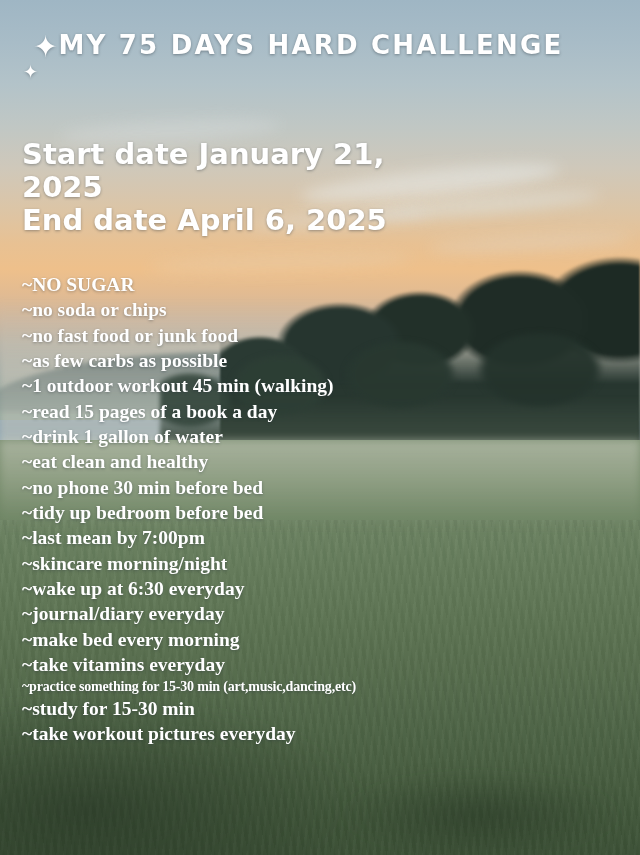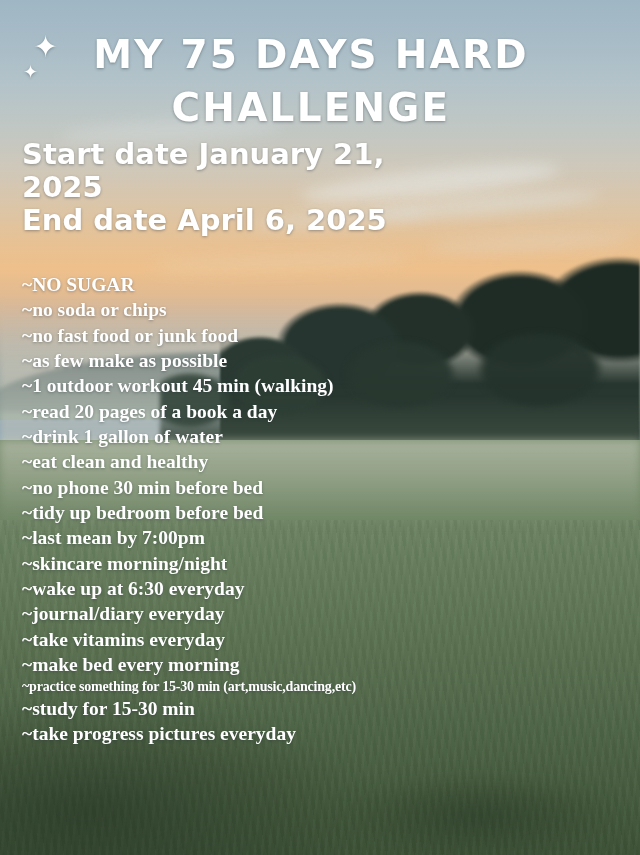--- a/index.html
+++ b/index.html
@@ -164,21 +164,21 @@
     width: 640px; height: 855px;
   }
   .title {
     position: absolute;
     left: 46px;
     top: 28px;
     width: 560px;
     color: #ffffff;
     font-family: "DejaVu Sans", sans-serif;
     font-weight: bold;
-    font-size: 39px;
+    font-size: 26px;
     line-height: 1.36;
     letter-spacing: 2.2px;
     text-align: center;
     text-shadow: 0 1px 3px rgba(40,50,60,0.45);
     padding-right: 30px;
     box-sizing: border-box;
   }
   .sparkle {
     position: absolute;
     color: #ffffff;
@@ -258,31 +258,31 @@
 
     <div class="dates">
       <span class="line">Start date January 21, 2025</span>
       <span class="line">End date April 6, 2025</span>
     </div>
 
     <div class="rules">
       <span class="rule">~NO SUGAR</span>
       <span class="rule">~no soda or chips</span>
       <span class="rule">~no fast food or junk food</span>
-      <span class="rule">~as few make as possible</span>
+      <span class="rule">~as few carbs as possible</span>
       <span class="rule">~1 outdoor workout 45 min (walking)</span>
-      <span class="rule">~read 20 pages of a book a day</span>
+      <span class="rule">~read 15 pages of a book a day</span>
       <span class="rule">~drink 1 gallon of water</span>
       <span class="rule">~eat clean and healthy</span>
       <span class="rule">~no phone 30 min before bed</span>
       <span class="rule">~tidy up bedroom before bed</span>
       <span class="rule">~last mean by 7:00pm</span>
       <span class="rule">~skincare morning/night</span>
       <span class="rule">~wake up at 6:30 everyday</span>
       <span class="rule">~journal/diary everyday</span>
+      <span class="rule">~make bed every morning</span>
       <span class="rule">~take vitamins everyday</span>
-      <span class="rule">~make bed every morning</span>
       <span class="rule small">~practice something for 15-30 min (art,music,dancing,etc)</span>
       <span class="rule">~study for 15-30 min</span>
-      <span class="rule">~take progress pictures everyday</span>
+      <span class="rule">~take workout pictures everyday</span>
     </div>
   </div>
 </div>
 
 </body></html>

